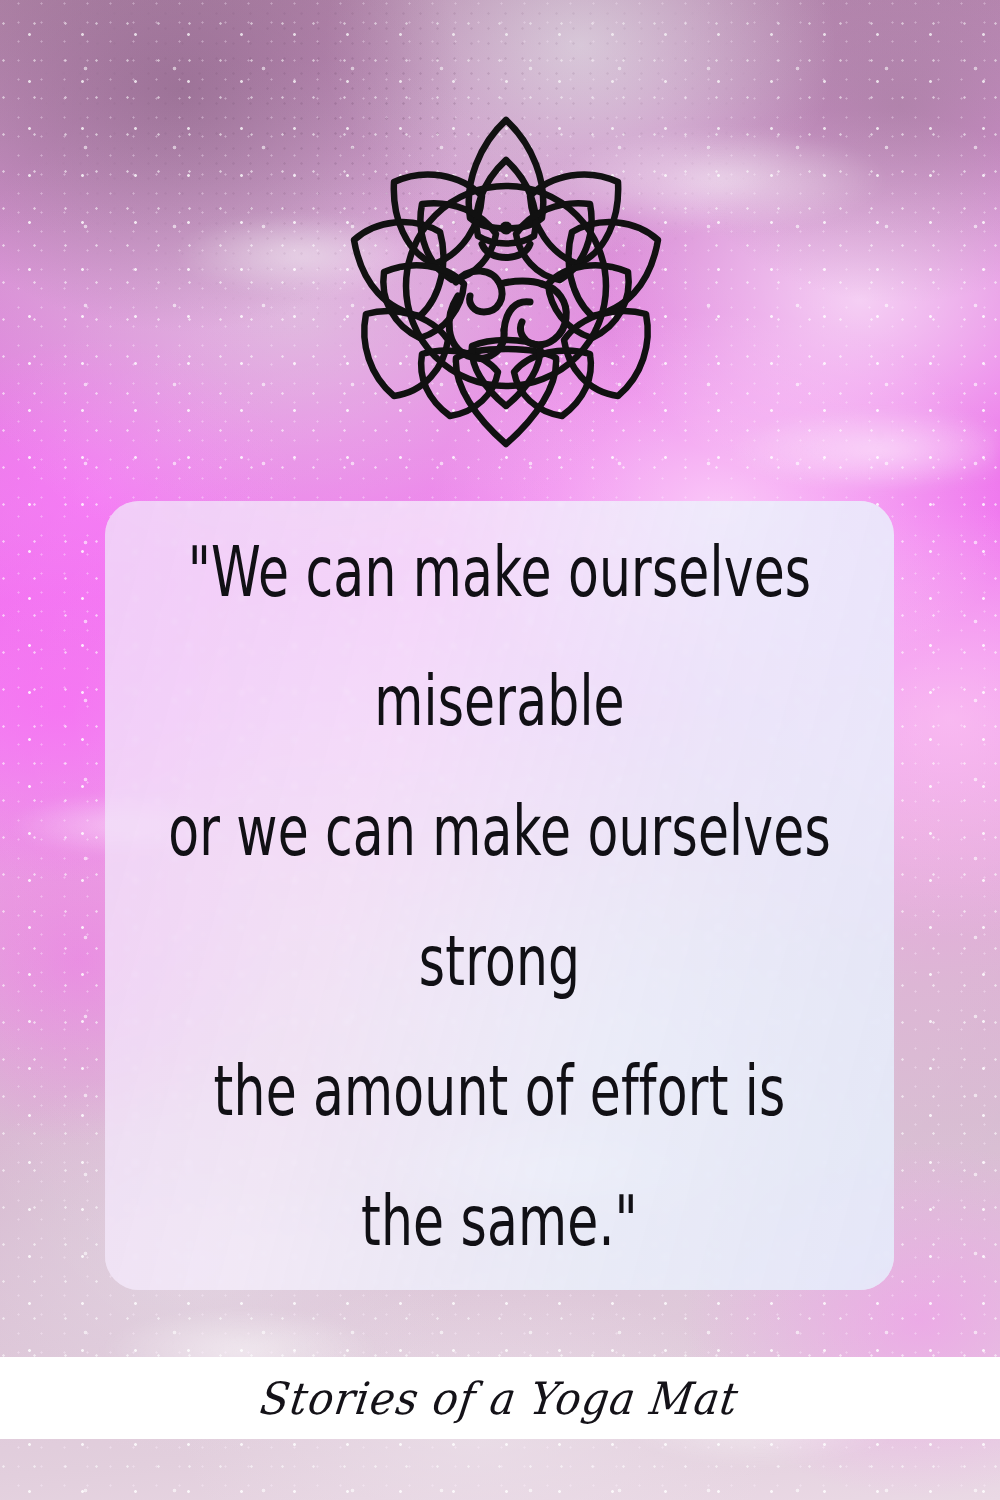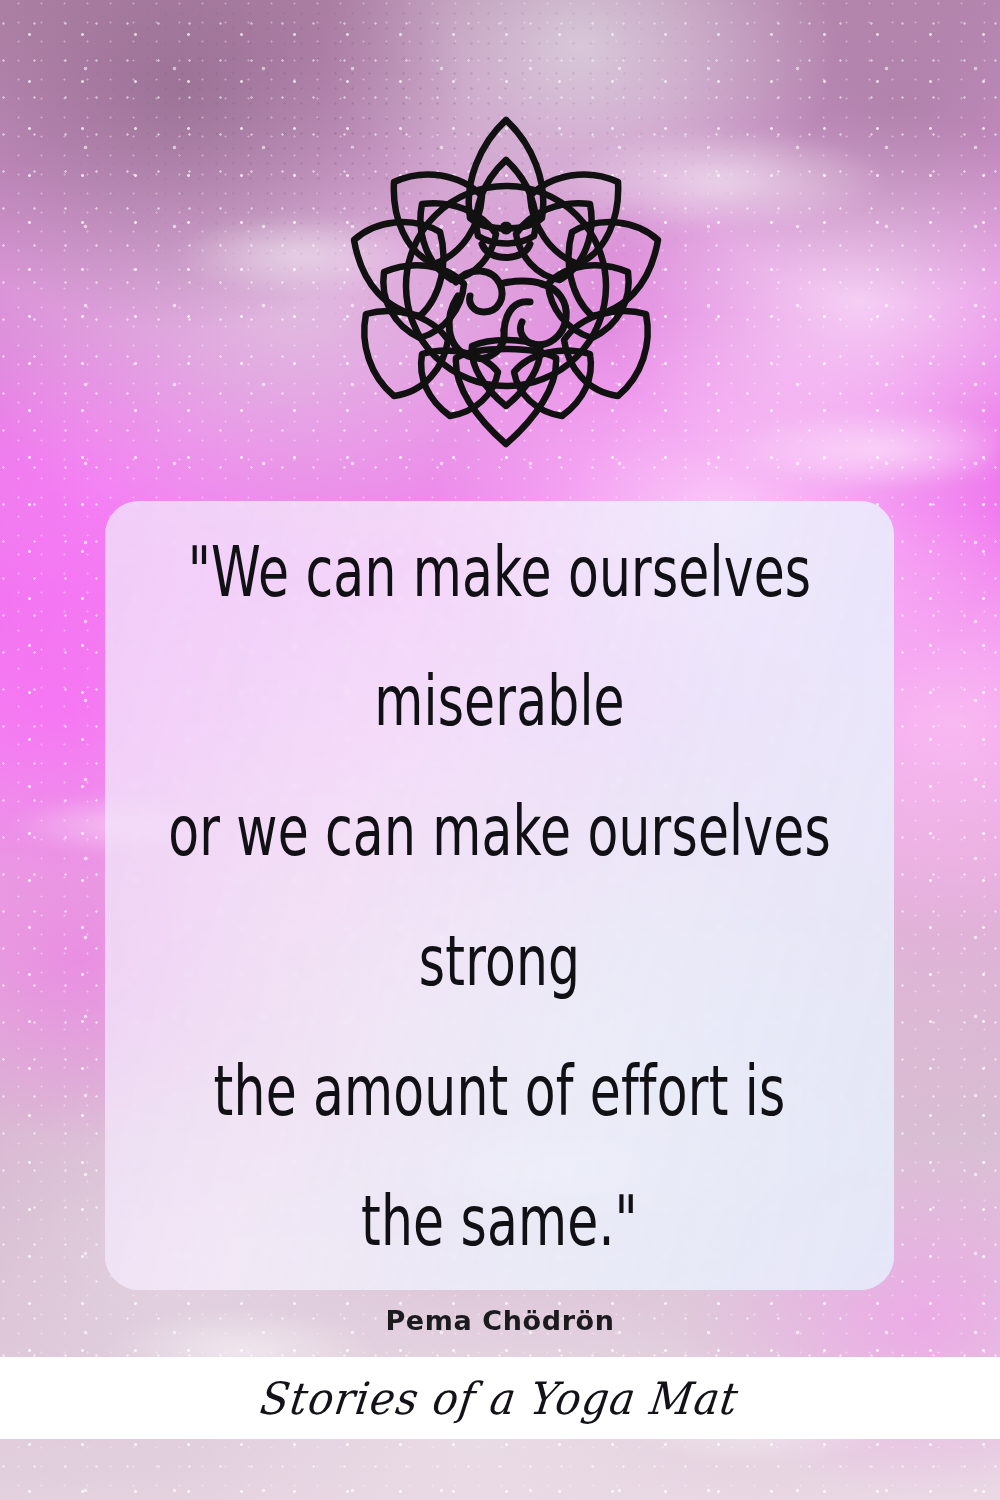--- a/index.html
+++ b/index.html
@@ -274,19 +274,18 @@
     <div id="quote-text">
       <span class="ql">"We can make ourselves</span>
       <span class="ql">miserable</span>
       <span class="ql">or we can make ourselves</span>
       <span class="ql">strong</span>
       <span class="ql">the amount of effort is</span>
       <span class="ql">the same."</span>
     </div>
   </div>
 
-  <div id="attribution">Pema Chödrön</div>
 
   <div id="brand-banner">
     <span id="brand-name">Stories of a Yoga Mat</span>
   </div>
 
 </div>
 
 </body></html>

